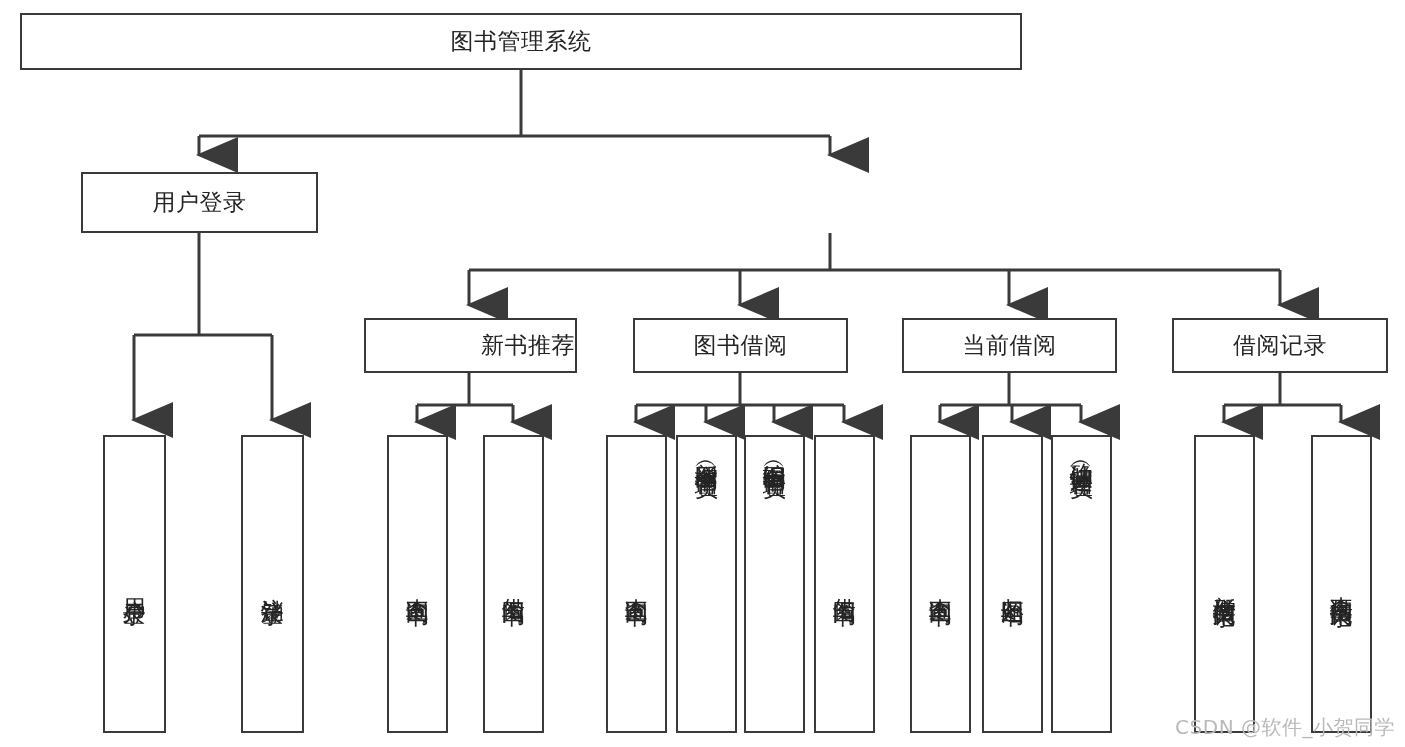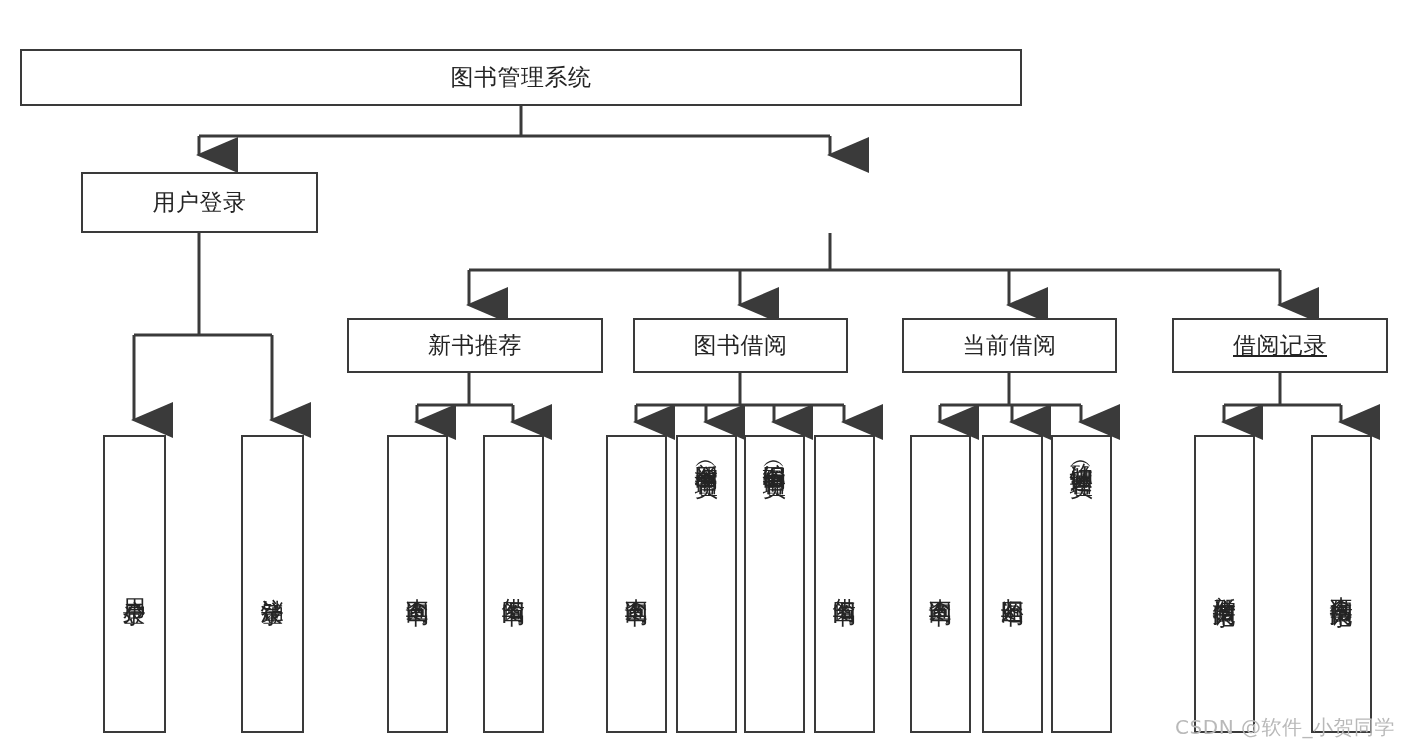--- a/index.html
+++ b/index.html
@@ -117,38 +117,38 @@
       <path d="M 1012 405 L 1012 422" marker-end="url(#arrow)"></path>
       <path d="M 1081 405 L 1081 422" marker-end="url(#arrow)"></path>
 
       <path d="M 1280 373 L 1280 405"></path>
       <path d="M 1224 405 L 1341 405"></path>
       <path d="M 1224 405 L 1224 422" marker-end="url(#arrow)"></path>
       <path d="M 1341 405 L 1341 422" marker-end="url(#arrow)"></path>
     </g>
   </svg>
 
-  <div class="node" style="left:20px; top:13px; width:1002px; height:57px;margin-top:36px;">
+  <div class="node" style="left:20px; top:13px; width:1002px; height:57px;">
     <span class="label">图书管理系统</span>
   </div>
 
   <div class="node" style="left:81px; top:172px; width:237px; height:61px;">
     <span class="label">用户登录</span>
   </div>
 
-  <div class="node" style="left:347px; top:318px; width:256px; height:55px;">
+  <div class="node" style="left:364px; top:318px; width:213px; height:55px;justify-content:flex-end;">
     <span class="label">新书推荐</span>
   </div>
   <div class="node" style="left:633px; top:318px; width:215px; height:55px;">
     <span class="label">图书借阅</span>
   </div>
   <div class="node" style="left:902px; top:318px; width:215px; height:55px;">
     <span class="label">当前借阅</span>
   </div>
-  <div class="node" style="left:1172px; top:318px; width:216px; height:55px;text-decoration:underline;">
+  <div class="node" style="left:1172px; top:318px; width:216px; height:55px;">
     <span class="label">借阅记录</span>
   </div>
 
   <div class="node vertical centered" style="left:103px; top:435px; width:63px; height:298px;">
     <span class="label">用户登录</span>
   </div>
   <div class="node vertical centered" style="left:241px; top:435px; width:63px; height:298px;">
     <span class="label">注销登录</span>
   </div>
 

